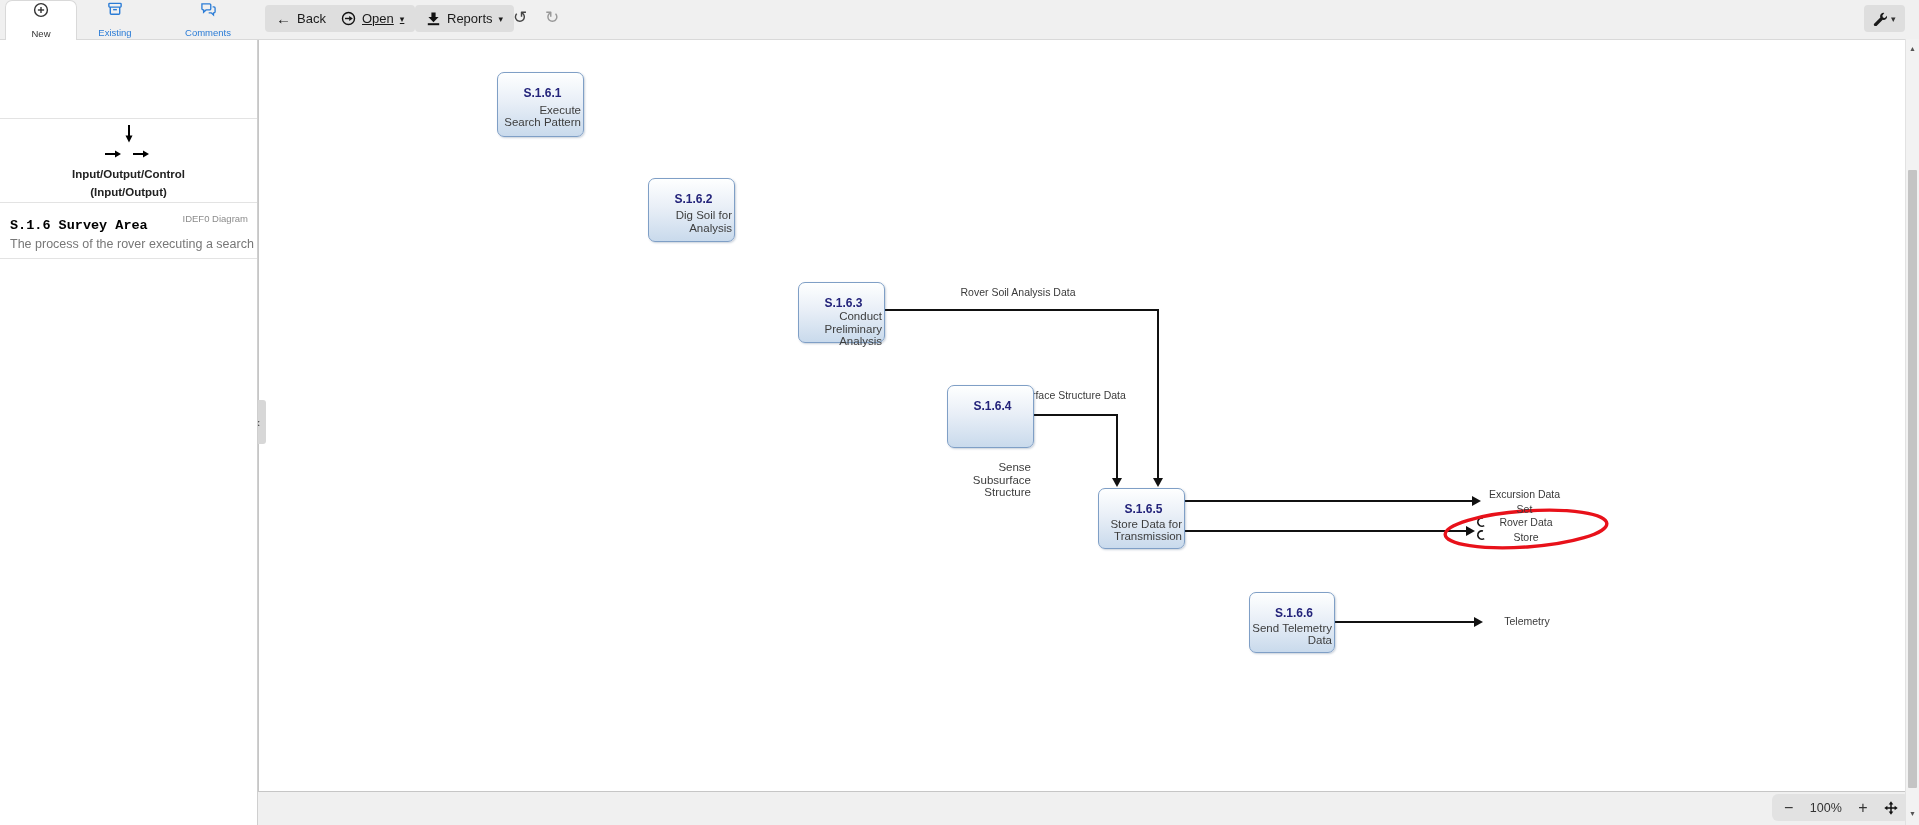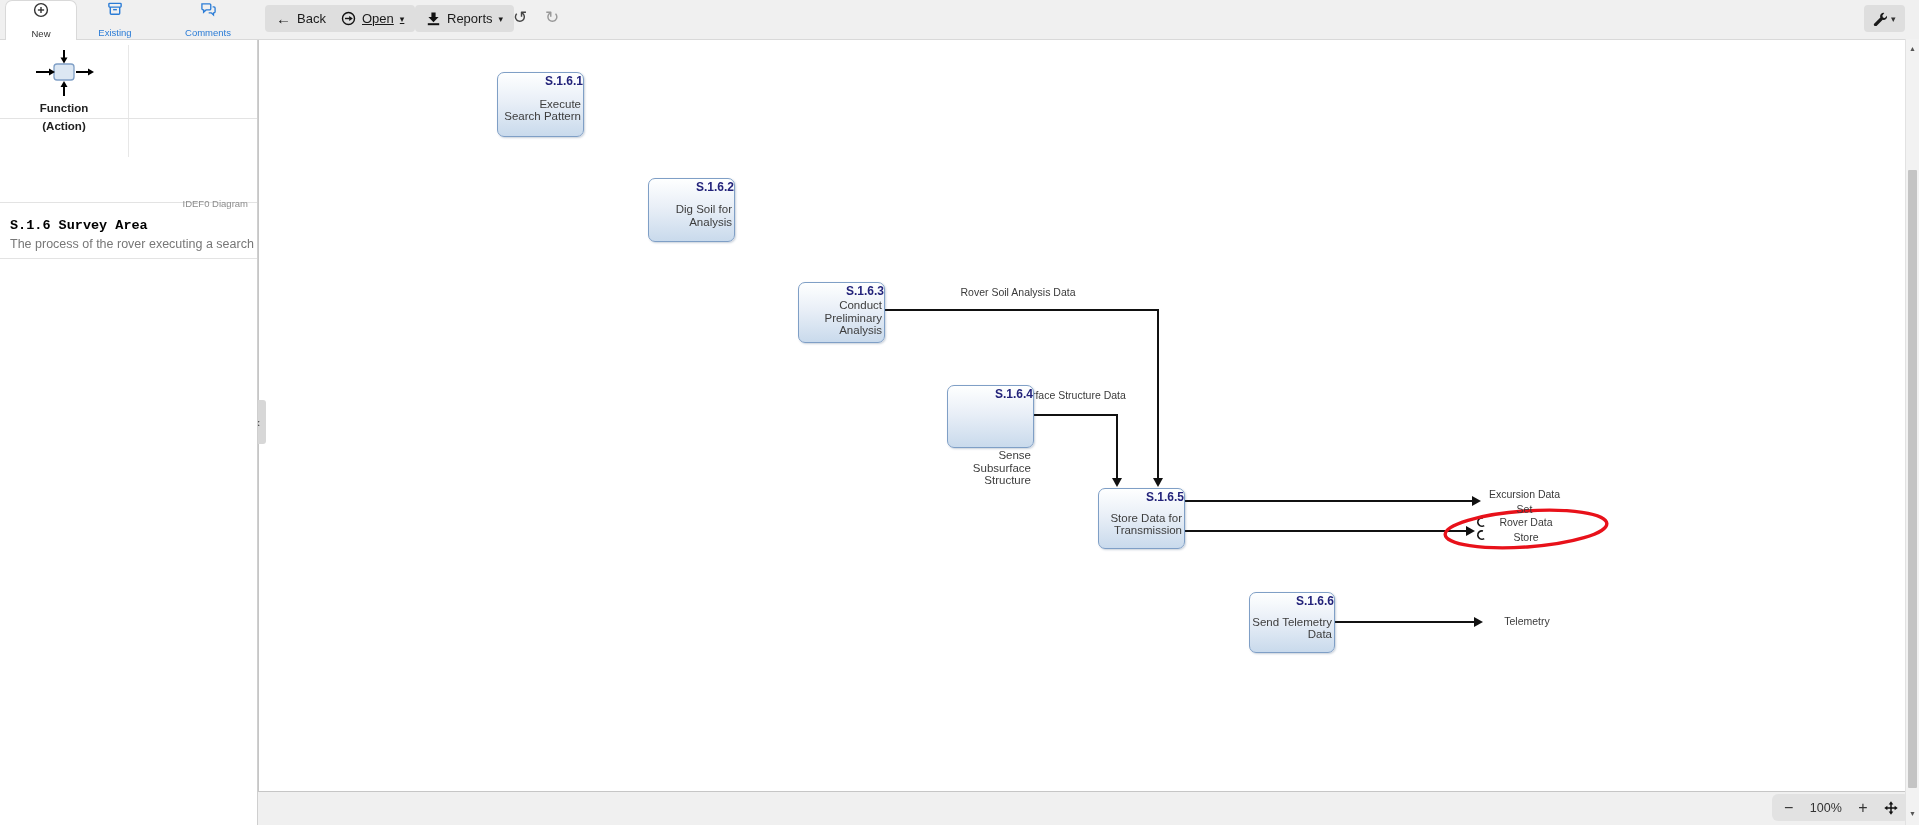--- a/index.html
+++ b/index.html
@@ -14,34 +14,34 @@
   .tab.active .tlabel{color:#333;}
   .tab.inactive .tlabel{color:#2b7cd6;}
   .tbtn{position:absolute;top:5px;height:27px;background:#dedede;border-radius:4px;display:flex;align-items:center;gap:6px;padding:0 11px;font-size:13px;color:#1a1a1a;cursor:pointer;}
   .ghost{position:absolute;top:7px;font-size:17px;line-height:22px;cursor:pointer;}
 
   
   #sidebar{position:absolute;left:0;top:39px;width:257px;height:786px;background:#fff;border-right:1px solid #cfcfcf;z-index:5;}
   .pcell{position:absolute;display:flex;flex-direction:column;align-items:center;}
   .ptitle{font-size:11.5px;font-weight:bold;color:#222;line-height:18px;}
   .hline{position:absolute;left:0;width:257px;height:0;border-top:1px solid #e3e3e3;}
-  #diagType{position:absolute;right:9px;top:159px;font-size:9.5px;color:#8c8c8c;}
+  #diagType{position:absolute;right:9px;top:174px;font-size:9.5px;color:#8c8c8c;}
   #sbTitle{position:absolute;left:10px;top:179px;font-size:13.5px;font-weight:bold;color:#000;font-family:Liberation Mono, monospace;}
   #sbDesc{position:absolute;left:10px;top:198px;font-size:12.5px;color:#777;}
 
   
   #canvas{position:absolute;left:258px;top:39px;width:1648px;height:752px;background:#fff;border:1px solid #c6c6c6;border-top:none;z-index:0;}
   #footer{position:absolute;left:258px;top:792px;width:1661px;height:33px;background:#f0f0f0;z-index:1;}
   #collapse{position:absolute;left:250px;top:400px;width:16px;height:44px;background:#d7d7d7;border-radius:3px;z-index:4;display:flex;align-items:center;justify-content:center;font-size:13px;color:#444;cursor:pointer;}
 
   
   .fbox{position:absolute;border:1.5px solid #7f9fc6;border-radius:7px;
         background:linear-gradient(180deg,#feffff 0%,#e9eff7 45%,#c9daec 100%);
         box-shadow:1px 1px 2px rgba(40,70,110,.25);display:flex;flex-direction:column;z-index:3;cursor:pointer;}
-  .fbox .code{font-size:12px;font-weight:bold;color:#23237a;padding:2px 0 0 4px;line-height:13px;text-align:right;}
+  .fbox .code{font-size:12px;font-weight:bold;color:#23237a;padding:2px 0 0 4px;line-height:13px;text-align:center;margin-top:12px;}
   .fbox .lbl{flex:1;display:flex;align-items:center;justify-content:center;text-align:right;
              font-size:11.5px;line-height:12.5px;color:#3d3d3d;padding:0 2px 4px;}
   .flabel{position:absolute;font-size:10.5px;color:#3a3a3a;text-align:center;line-height:15px;z-index:2;}
   #connSvg{position:absolute;left:0;top:0;z-index:2;pointer-events:none;}
 
   
   #zoomGroup{position:absolute;left:1772px;top:794px;width:138px;height:27px;background:#e2e2e2;border-radius:6px;
              display:flex;align-items:center;justify-content:space-between;padding:0 12px;box-sizing:border-box;z-index:6;}
   #zoomGroup .zbtn{font-size:16px;color:#333;cursor:pointer;line-height:16px;}
   #zoomLevel{font-size:12.5px;color:#333;}
@@ -125,40 +125,37 @@
         <svg width="14" height="14" viewBox="0 0 16 16">
             <path d="M12.9 1a4 4 0 0 0-4.5 5.3L1.6 13.1a1.9 1.9 0 1 0 2.7 2.7l6.8-6.9a4 4 0 0 0 5-4.6L13.5 6.9l-2.2-.6-.6-2.2z" fill="#1a1a1a"></path>
           </svg>
       </span>
       <span style="font-size:9px;color:#333;">▾</span>
     </div>
   </div>
 
   <div id="sidebar">
 
-    <div class="pcell" style="left:0;top:6px;width:128px;border-right:1px solid #e7e7e7;height:112px;">
+
+    <div class="hline" style="top:79px;"></div>
+
+    <div class="pcell" style="left:0;top:82px;width:257px;height:82px;">
       <span style="margin-top:2px;">
-        <svg width="64" height="52" viewBox="0 0 64 52">
-          <rect x="22" y="17" width="20" height="16" rx="3" fill="#dce7f3" stroke="#7f9fc6" stroke-width="1.3"></rect>
-          <line x1="4" y1="25" x2="17" y2="25" stroke="#000" stroke-width="2"></line>
-            <polygon points="17,21.5 17,28.5 23,25" fill="#000"></polygon>
-          <line x1="44" y1="25" x2="56" y2="25" stroke="#000" stroke-width="2"></line>
-            <polygon points="56,21.5 56,28.5 62,25" fill="#000"></polygon>
-          <line x1="32" y1="3" x2="32" y2="11" stroke="#000" stroke-width="2"></line>
-            <polygon points="28.5,10.5 35.5,10.5 32,16.5" fill="#000"></polygon>
-          <line x1="32" y1="49" x2="32" y2="40" stroke="#000" stroke-width="2"></line>
-            <polygon points="28.5,40 35.5,40 32,34" fill="#000"></polygon>
+        <svg width="60" height="42" viewBox="0 0 60 42">
+          <line x1="30" y1="2" x2="30" y2="13" stroke="#000" stroke-width="2"></line>
+            <polygon points="26.5,12.5 33.5,12.5 30,19.5" fill="#000"></polygon>
+          <line x1="6" y1="31" x2="16" y2="31" stroke="#000" stroke-width="2"></line>
+            <polygon points="16,27.5 16,34.5 22,31" fill="#000"></polygon>
+          <line x1="34" y1="31" x2="44" y2="31" stroke="#000" stroke-width="2"></line>
+            <polygon points="44,27.5 44,34.5 50,31" fill="#000"></polygon>
         </svg>
       </span>
-      <span class="ptitle">Function</span>
-      <span class="ptitle">(Action)</span>
-    </div>
-
-    <div class="hline" style="top:79px;"></div>
-
+      <span class="ptitle">Input/Output/Control</span>
+      <span class="ptitle">(Input/Output)</span>
+    </div>
     <div class="hline" style="top:163px;"></div>
     <div id="diagType">IDEF0 Diagram</div>
     <div id="sbTitle">S.1.6 Survey Area</div>
     <div id="sbDesc">The process of the rover executing a search</div>
     <div class="hline" style="top:219px;"></div>
   </div>
 
   <div id="canvas"></div>
   <div id="footer"></div>
   <div id="collapse">

